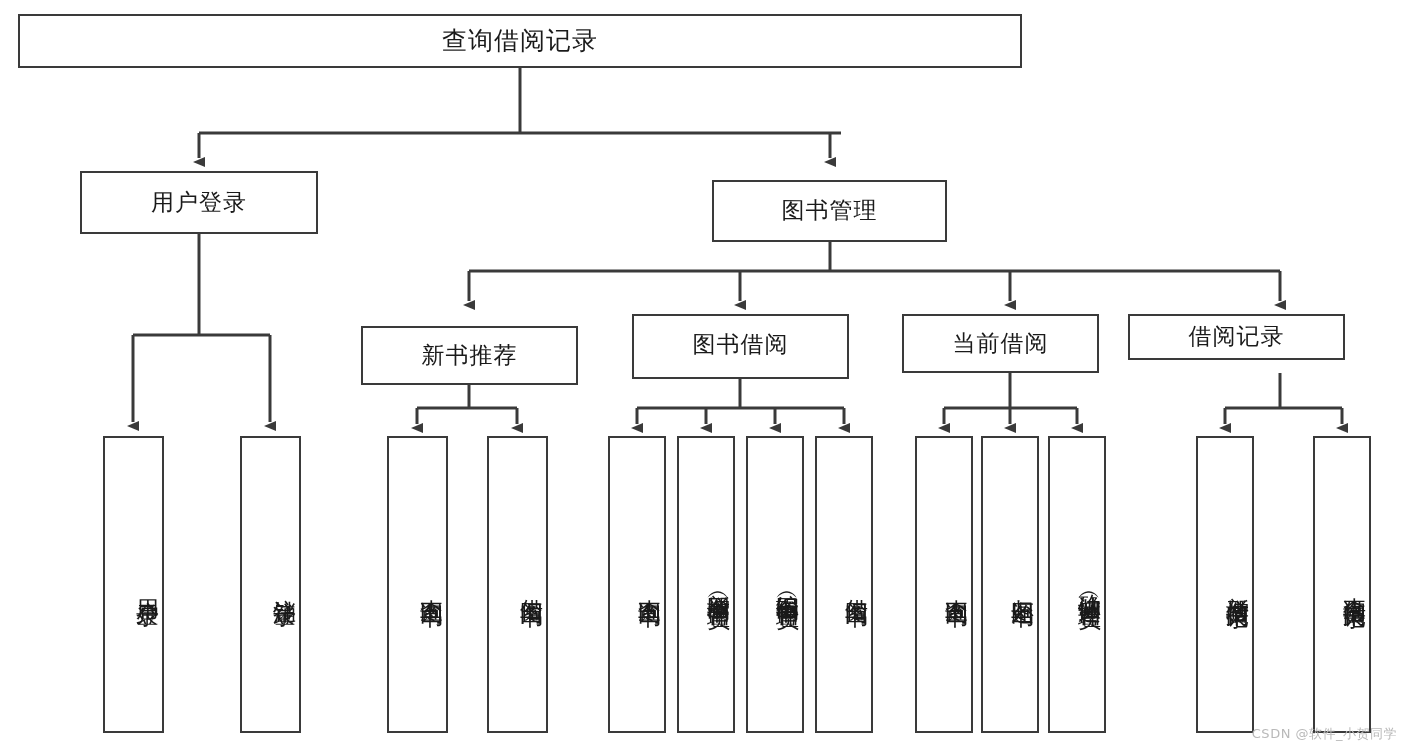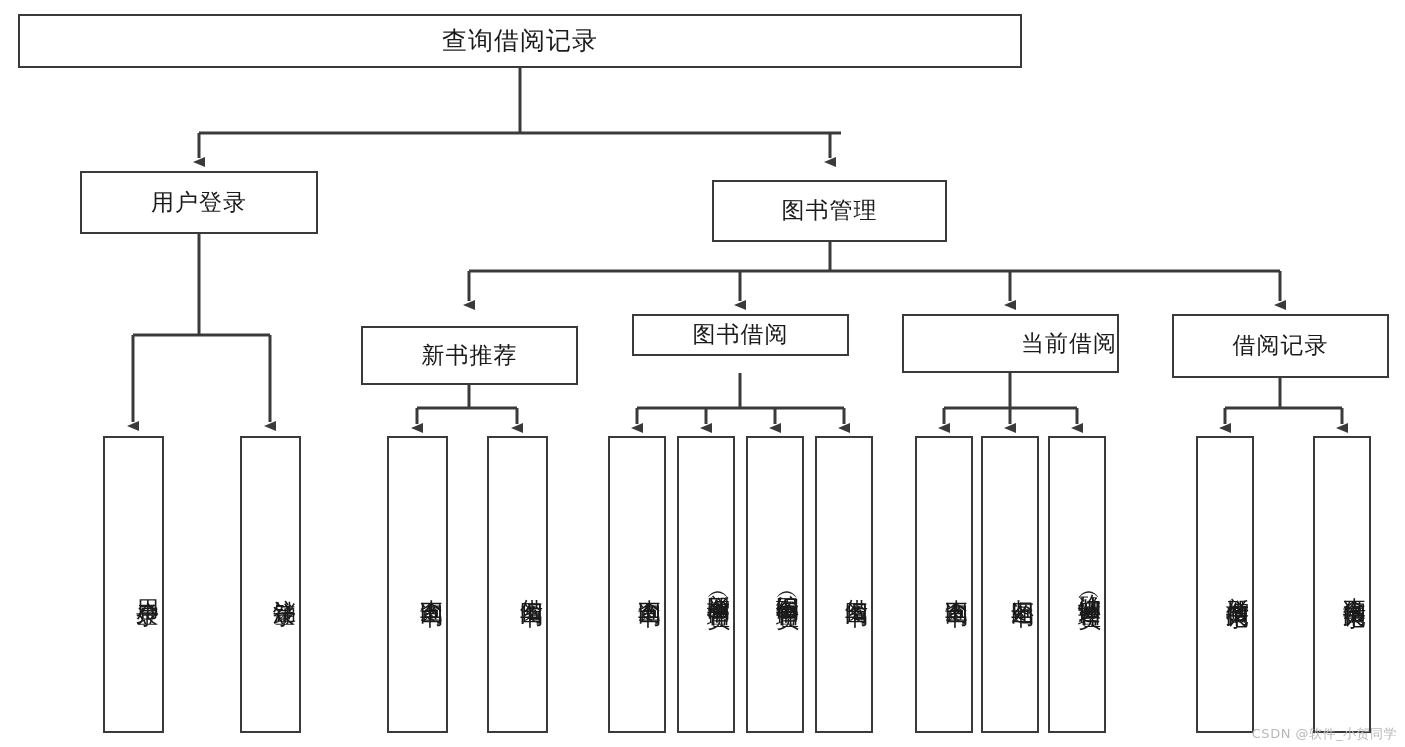--- a/index.html
+++ b/index.html
@@ -134,27 +134,27 @@
   <div class="node horizontal" style="left:80px; top:171px; width:238px; height:63px;">
     <span>用户登录</span>
   </div>
   <div class="node horizontal" style="left:712px; top:180px; width:235px; height:62px;">
     <span>图书管理</span>
   </div>
 
   <div class="node horizontal" style="left:361px; top:314px; width:217px; height:59px;margin-top:12px;">
     <span>新书推荐</span>
   </div>
-  <div class="node horizontal" style="left:632px; top:314px; width:217px; height:42px;">
+  <div class="node horizontal" style="left:632px; top:314px; width:217px; height:65px;font-family:Liberation Mono, monospace;">
     <span>图书借阅</span>
   </div>
-  <div class="node horizontal" style="left:902px; top:314px; width:217px; height:59px;justify-content:flex-end;">
+  <div class="node horizontal" style="left:902px; top:314px; width:197px; height:59px;">
     <span>当前借阅</span>
   </div>
-  <div class="node horizontal" style="left:1172px; top:314px; width:217px; height:64px;">
+  <div class="node horizontal" style="left:1128px; top:314px; width:217px; height:46px;">
     <span>借阅记录</span>
   </div>
 
   <div class="node vertical" style="left:103px; top:436px; width:61px; height:297px;">
     <span class="vtext">用户登录</span>
   </div>
   <div class="node vertical" style="left:240px; top:436px; width:61px; height:297px;">
     <span class="vtext">注销登录</span>
   </div>
 

